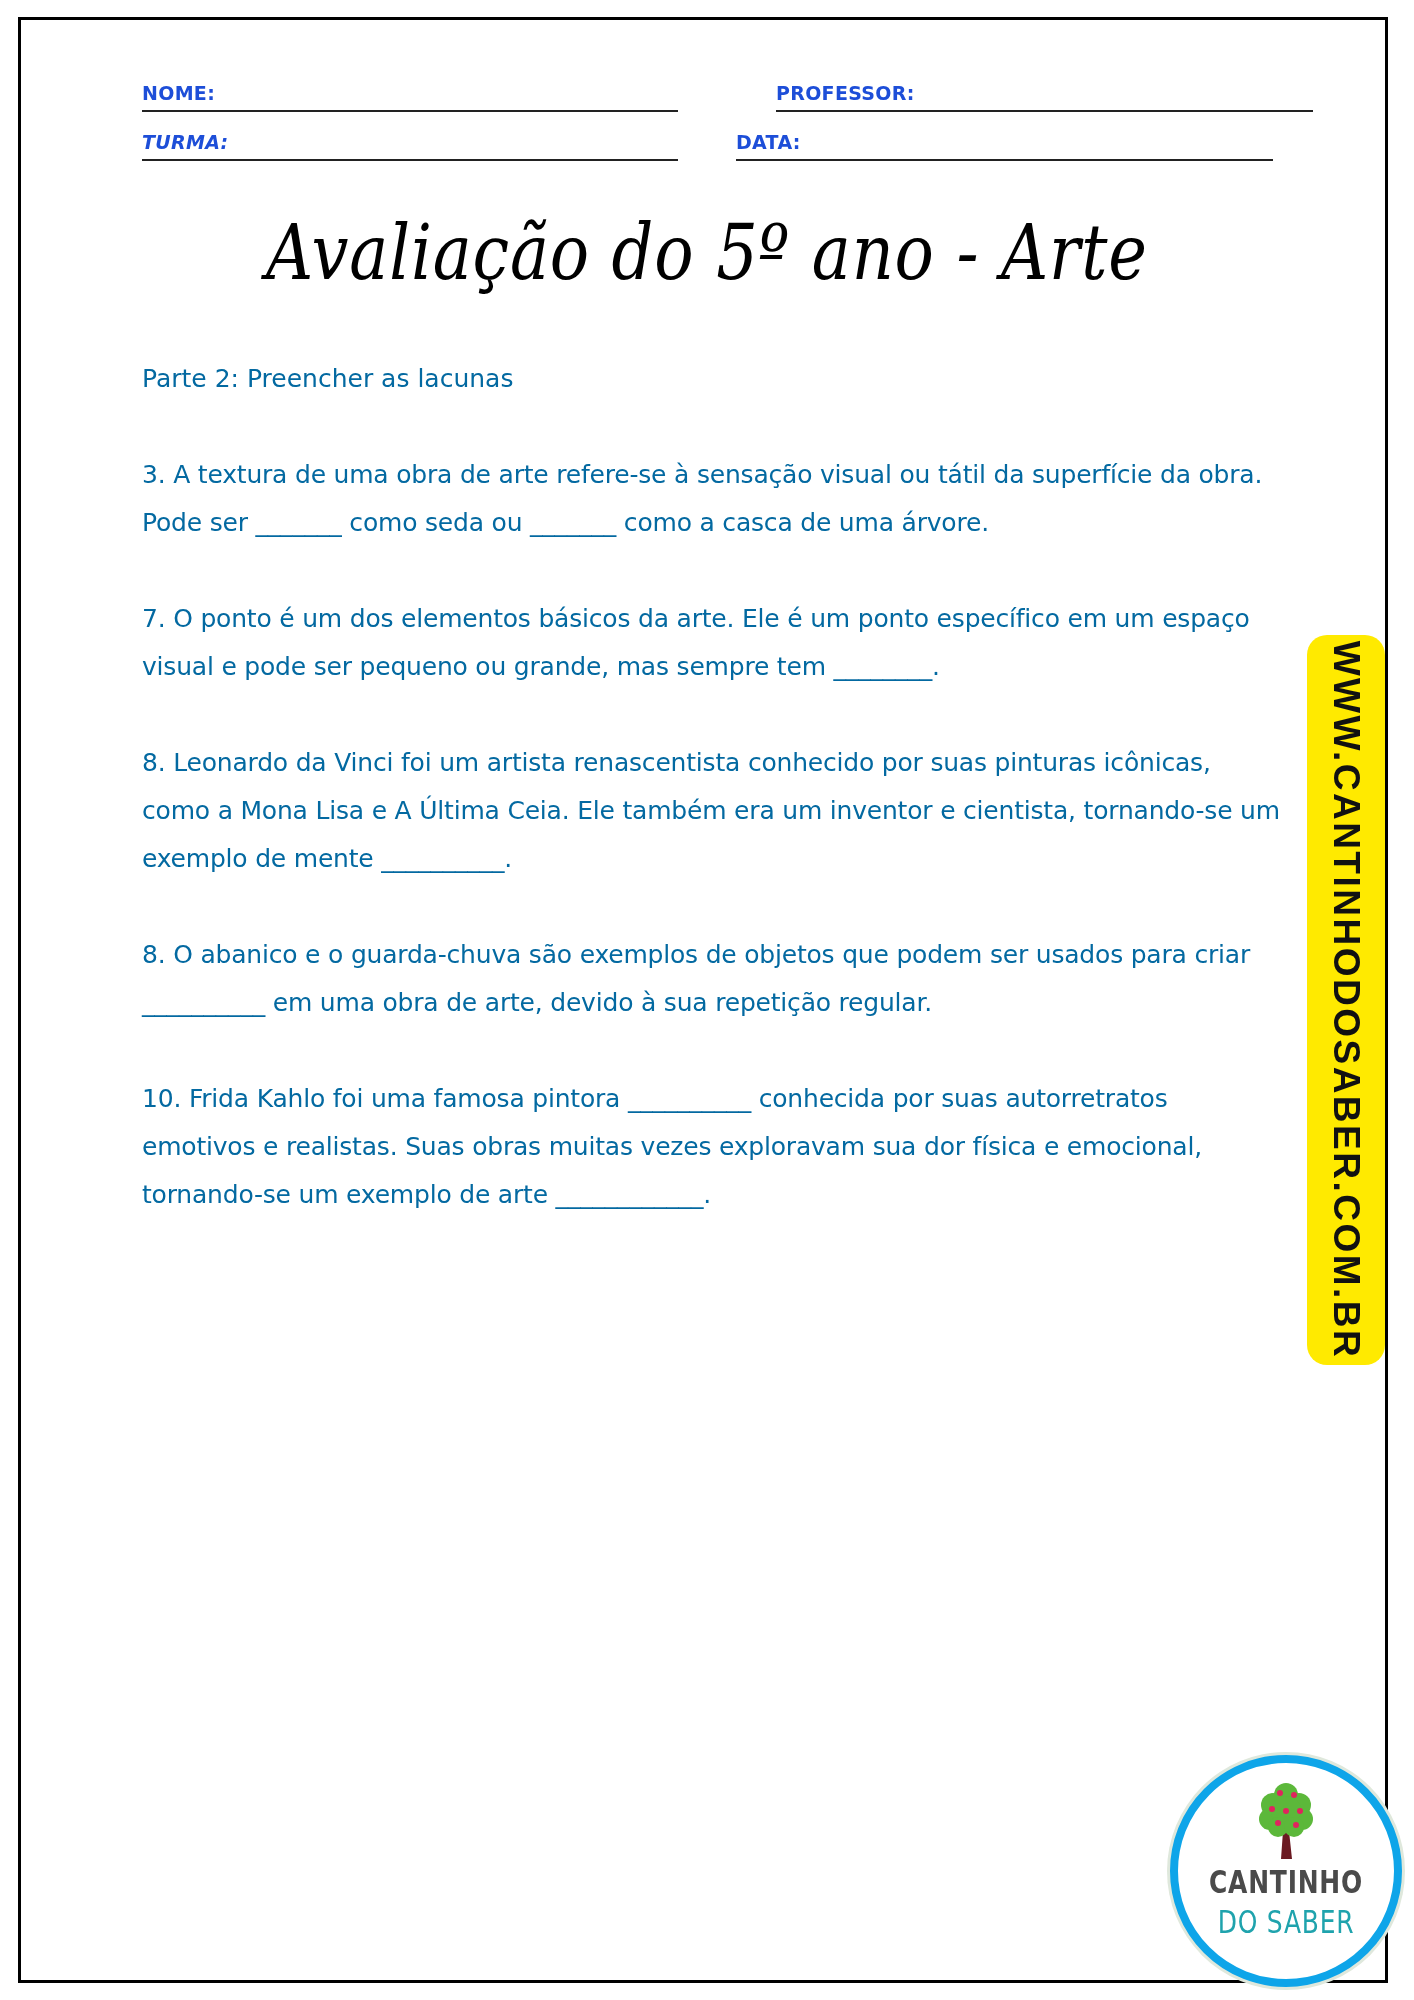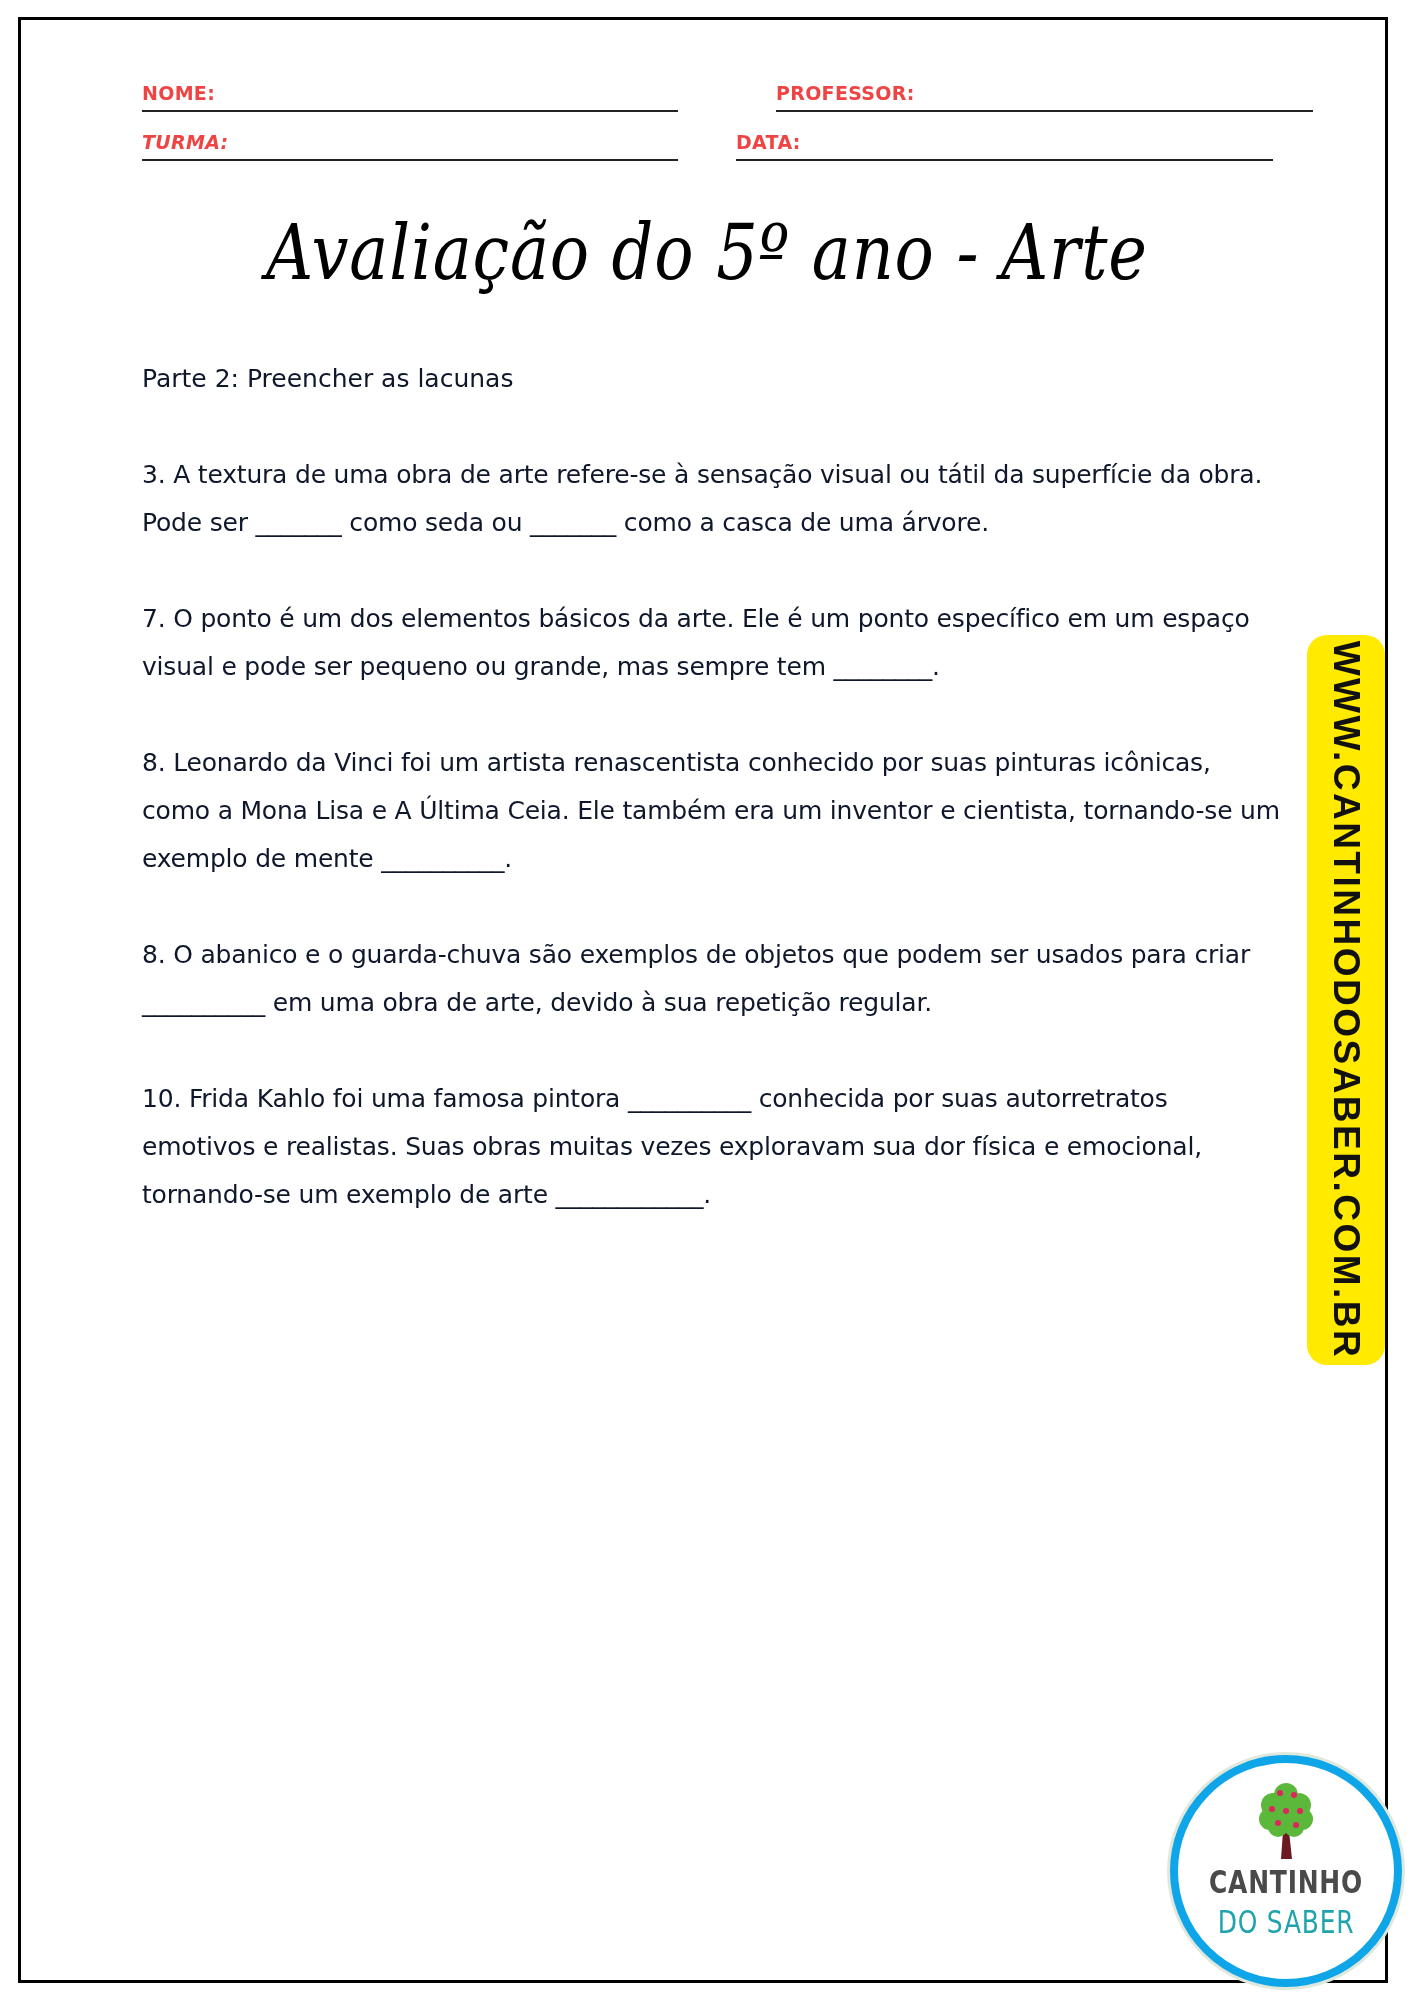--- a/index.html
+++ b/index.html
@@ -2,26 +2,26 @@
 <html><head>
   <meta charset="utf-8">
   <style>
     html, body { margin: 0; padding: 0; background: #ffffff; }
     body { width: 1414px; height: 2000px; position: relative; overflow: hidden;
            font-family: "DejaVu Sans", sans-serif; color: #111; }
     .page-border { position: absolute; left: 18px; top: 17px; width: 1370px; height: 1966px;
                    border: 3px solid #000; box-sizing: border-box; }
     .field { position: absolute; height: 40px; border-bottom: 2px solid #222; box-sizing: border-box; }
     .field-label { position: absolute; left: 0; bottom: 6px; font-family: "DejaVu Sans", sans-serif;
-                   font-weight: bold; font-size: 19px; letter-spacing: 0.3px; color: #ef4444; }
+                   font-weight: bold; font-size: 19px; letter-spacing: 0.3px; color: #1d4ed8; }
     .title { position: absolute; left: 0; width: 1414px; top: 208px; text-align: center;
              font-family: "DejaVu Serif", serif; font-style: italic; font-size: 76px;
              letter-spacing: 1px; color: #000; transform: scaleX(0.86); transform-origin: center; }
     .content { position: absolute; left: 142px; top: 355px; width: 1140px;
-               font-family: "DejaVu Sans", sans-serif; font-size: 25px; line-height: 48px; color: #0f172a; }
+               font-family: "DejaVu Sans", sans-serif; font-size: 25px; line-height: 48px; color: #0369a1; }
     .subtitle { margin: 0 0 48px 0; }
     .question { margin: 0 0 48px 0; letter-spacing: -0.2px; }
     .side-banner { position: absolute; left: 1307px; top: 635px; width: 78px; height: 730px;
                    background: #ffea00; border-radius: 20px; }
     .side-text { position: absolute; left: 50%; top: 50%; transform: translate(-50%,-50%) rotate(90deg);
                  white-space: nowrap; font-family: "Liberation Sans", sans-serif; font-weight: bold;
                  font-size: 37px; letter-spacing: 2.5px; color: #111; }
     .logo { position: absolute; left: 1170px; top: 1755px; width: 232px; height: 232px;
             border-radius: 50%; border: 8px solid #0ea5e9; background: #fff; box-sizing: border-box;
             box-shadow: 0 0 0 3px #dfe8dc; }

